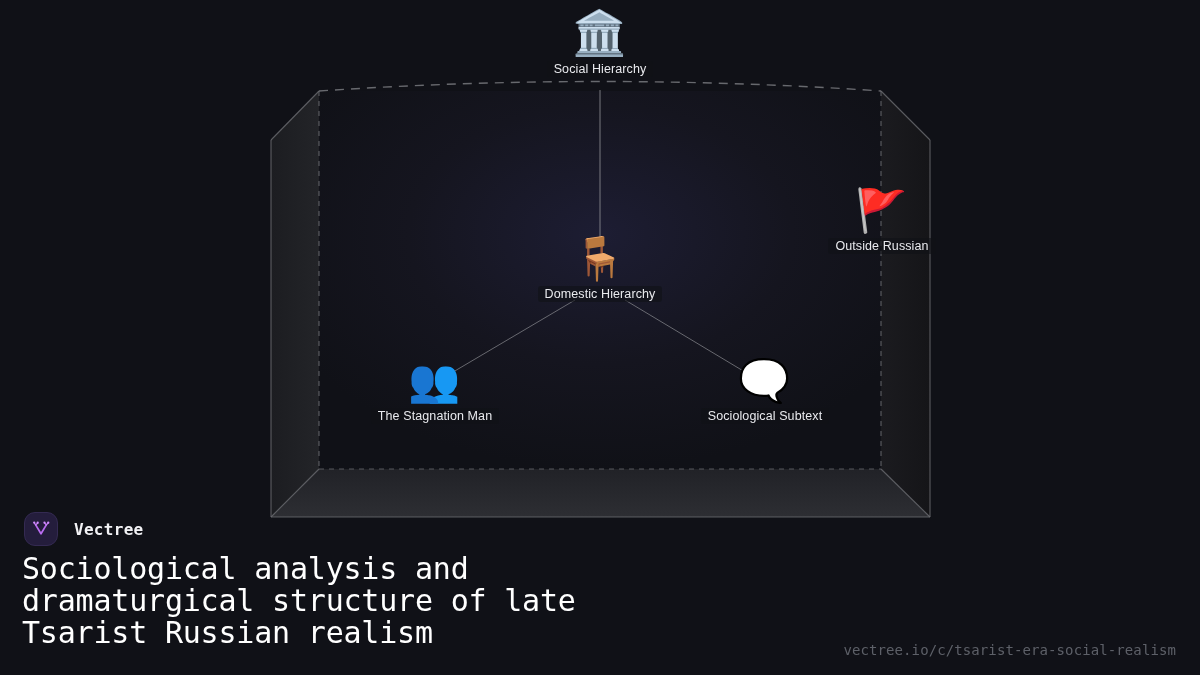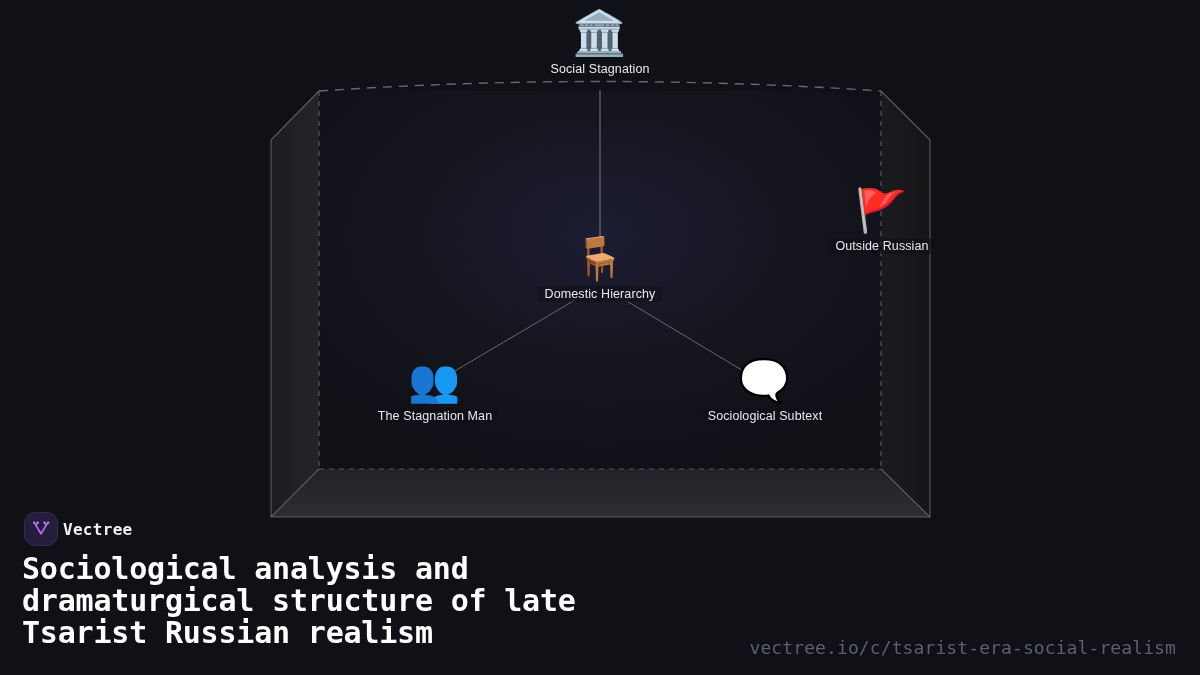--- a/index.html
+++ b/index.html
@@ -69,21 +69,21 @@
     bottom: 0;
     width: 1200px;
     padding: 0;
   }
   #brand {
     position: absolute;
     left: 24px;
     top: 0;
     display: flex;
     align-items: center;
-    gap: 5px;
+    gap: 16px;
   }
   #brand-mark {
     width: 34px;
     height: 34px;
     border-radius: 11px;
     background: #241d3c;
     border: 1px solid #342a52;
     display: flex;
     align-items: center;
     justify-content: center;
@@ -97,31 +97,31 @@
     letter-spacing: 0.3px;
   }
   #headline {
     position: absolute;
     left: 22px;
     top: 0;
     width: 760px;
     font-family: "DejaVu Sans Mono", monospace;
     font-size: 30px;
     line-height: 32px;
-    font-weight: 700;
+    font-weight: 400;
     color: #ffffff;
     letter-spacing: -0.2px;
     white-space: pre-line;
   }
   #share-url {
     position: absolute;
     right: 24px;
     bottom: 0;
     font-family: "DejaVu Sans Mono", monospace;
-    font-size: 18px;
+    font-size: 14px;
     color: #5d6068;
     letter-spacing: 0.1px;
   }
 </style>
 </head>
 <body>
 
 <div id="stage">
 
   <svg id="room-svg" viewBox="0 0 1200 675" xmlns="http://www.w3.org/2000/svg">
@@ -170,21 +170,21 @@
 
     <line x1="271" y1="517" x2="930" y2="517" stroke="#6d6e73" stroke-width="1.1" opacity="0.8"></line>
 
     <line x1="600" y1="90" x2="600" y2="245" stroke="#8a8b90" stroke-width="1" opacity="0.85"></line>
     <line x1="575" y1="300" x2="448" y2="375" stroke="#8a8b90" stroke-width="1" opacity="0.7"></line>
     <line x1="625" y1="300" x2="755" y2="378" stroke="#8a8b90" stroke-width="1" opacity="0.7"></line>
   </svg>
 
   <div class="node" style="left:600px; top:44px;">
     <span class="node-icon icon-lg">🏛️</span>
-    <span class="node-label">Social Stagnation</span>
+    <span class="node-label">Social Hierarchy</span>
   </div>
 
   <div class="node" style="left:882px; top:222px;">
     <span class="node-icon icon-md">🚩</span>
     <span class="node-label">Outside Russian</span>
   </div>
 
   <div class="node" style="left:600px; top:270px;">
     <span class="node-icon icon-md">🪑</span>
     <span class="node-label">Domestic Hierarchy</span>

